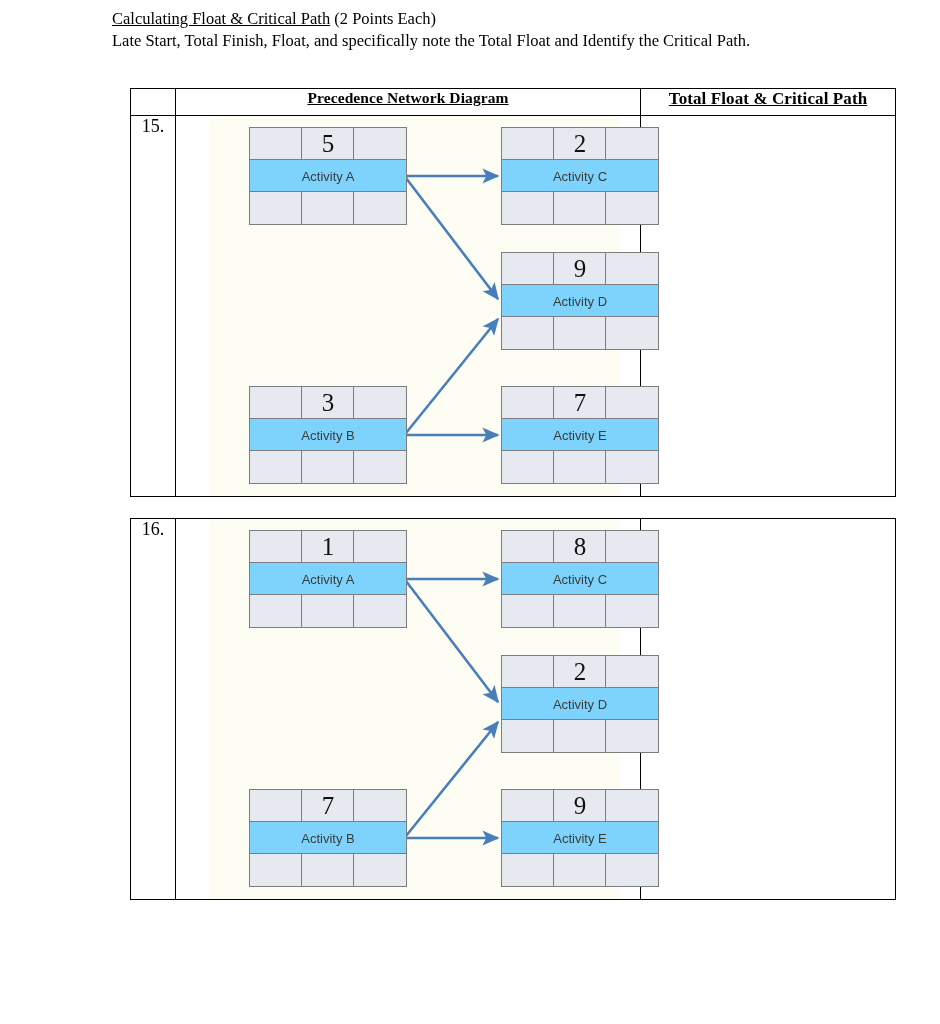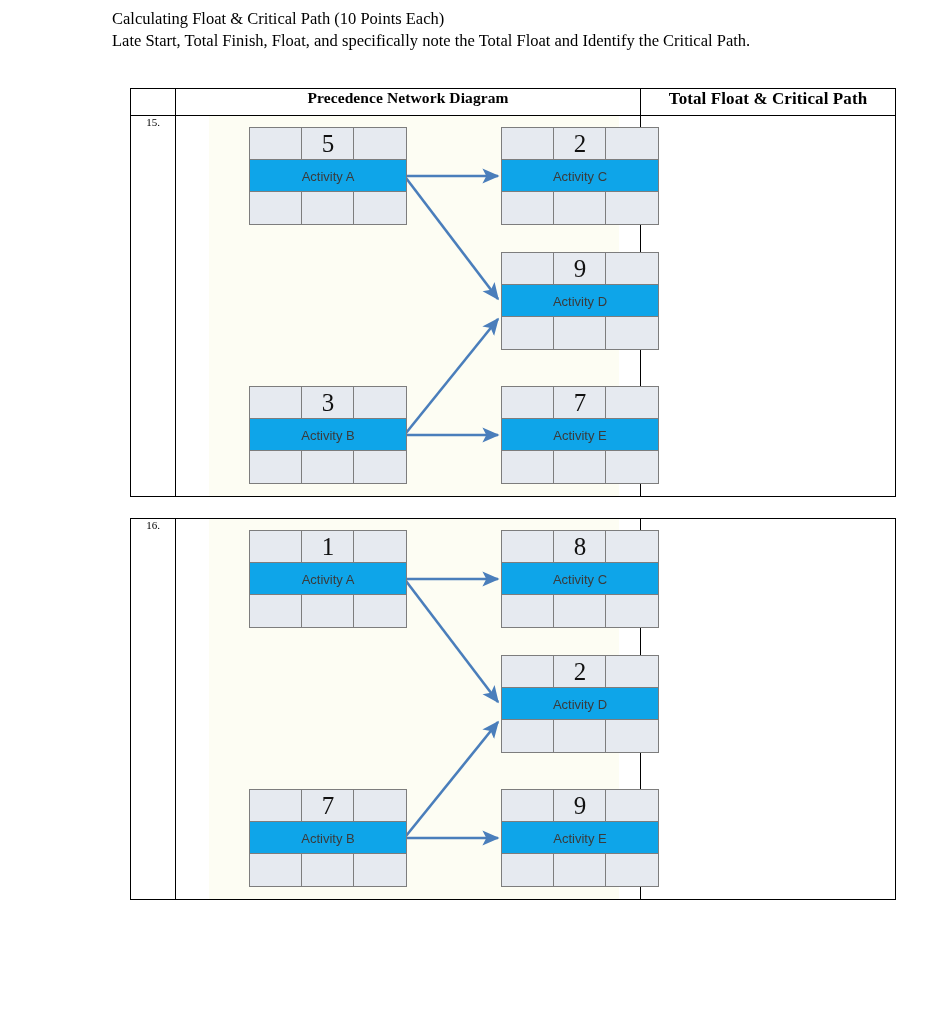--- a/index.html
+++ b/index.html
@@ -23,20 +23,21 @@
     top: 8px;
     width: 790px;
   }
   .intro-line {
     font-family: "Liberation Serif", serif;
     font-size: 16.5px;
     line-height: 21.5px;
     white-space: nowrap;
   }
   .intro-underline {
+    text-decoration: underline;
   }
 
   
   .qtable {
     position: absolute;
     left: 130px;
     width: 765px;
     border-collapse: collapse;
     table-layout: fixed;
   }
@@ -50,27 +51,28 @@
   .col-float { width: 255px; }
 
   .hdr {
     height: 26px;
     text-align: center;
     vertical-align: middle;
     font-weight: bold;
     font-size: 15.5px;
     font-family: "Liberation Serif", serif;
     letter-spacing: 0.1px;
+    text-decoration: underline;
   }
   .hdr-small { font-size: 17px; }
 
   .num-cell {
     text-align: center;
     vertical-align: middle;
-    font-size: 11px;
+    font-size: 18px;
     font-family: "Liberation Serif", serif;
   }
 
   .diag-cell { position: relative; }
 
   
   .canvas {
     position: relative;
     width: 462px;
   }
@@ -115,37 +117,37 @@
   }
   .cell-dur {
     font-family: "Liberation Serif", serif;
     font-size: 25px;
     line-height: 1;
     color: #111;
     padding-bottom: 2px;
   }
   .cell-name {
     flex: 1 1 0;
-    background: #0ea5e9;
+    background: #7dd3fc;
     border: 1.6px solid #7d7d7d;
     box-sizing: border-box;
     display: flex;
     align-items: center;
     justify-content: center;
     font-family: "Liberation Sans", sans-serif;
     font-size: 13px;
     color: #3b3b3b;
     margin: -0.8px;
   }
 </style>
 </head>
 <body>
 
 <div class="intro">
-  <div class="intro-line"><span class="intro-underline">Calculating Float &amp; Critical Path</span><span> (10 Points Each)</span></div>
+  <div class="intro-line"><span class="intro-underline">Calculating Float &amp; Critical Path</span><span> (2 Points Each)</span></div>
   <div class="intro-line">Late Start, Total Finish, Float, and specifically note the Total Float and Identify the Critical Path.</div>
 </div>
 
 <table class="qtable" style="top:88px;">
   <colgroup>
     <col class="col-num">
       <col class="col-diag">
       <col class="col-float">
   </colgroup>
   <tbody>

